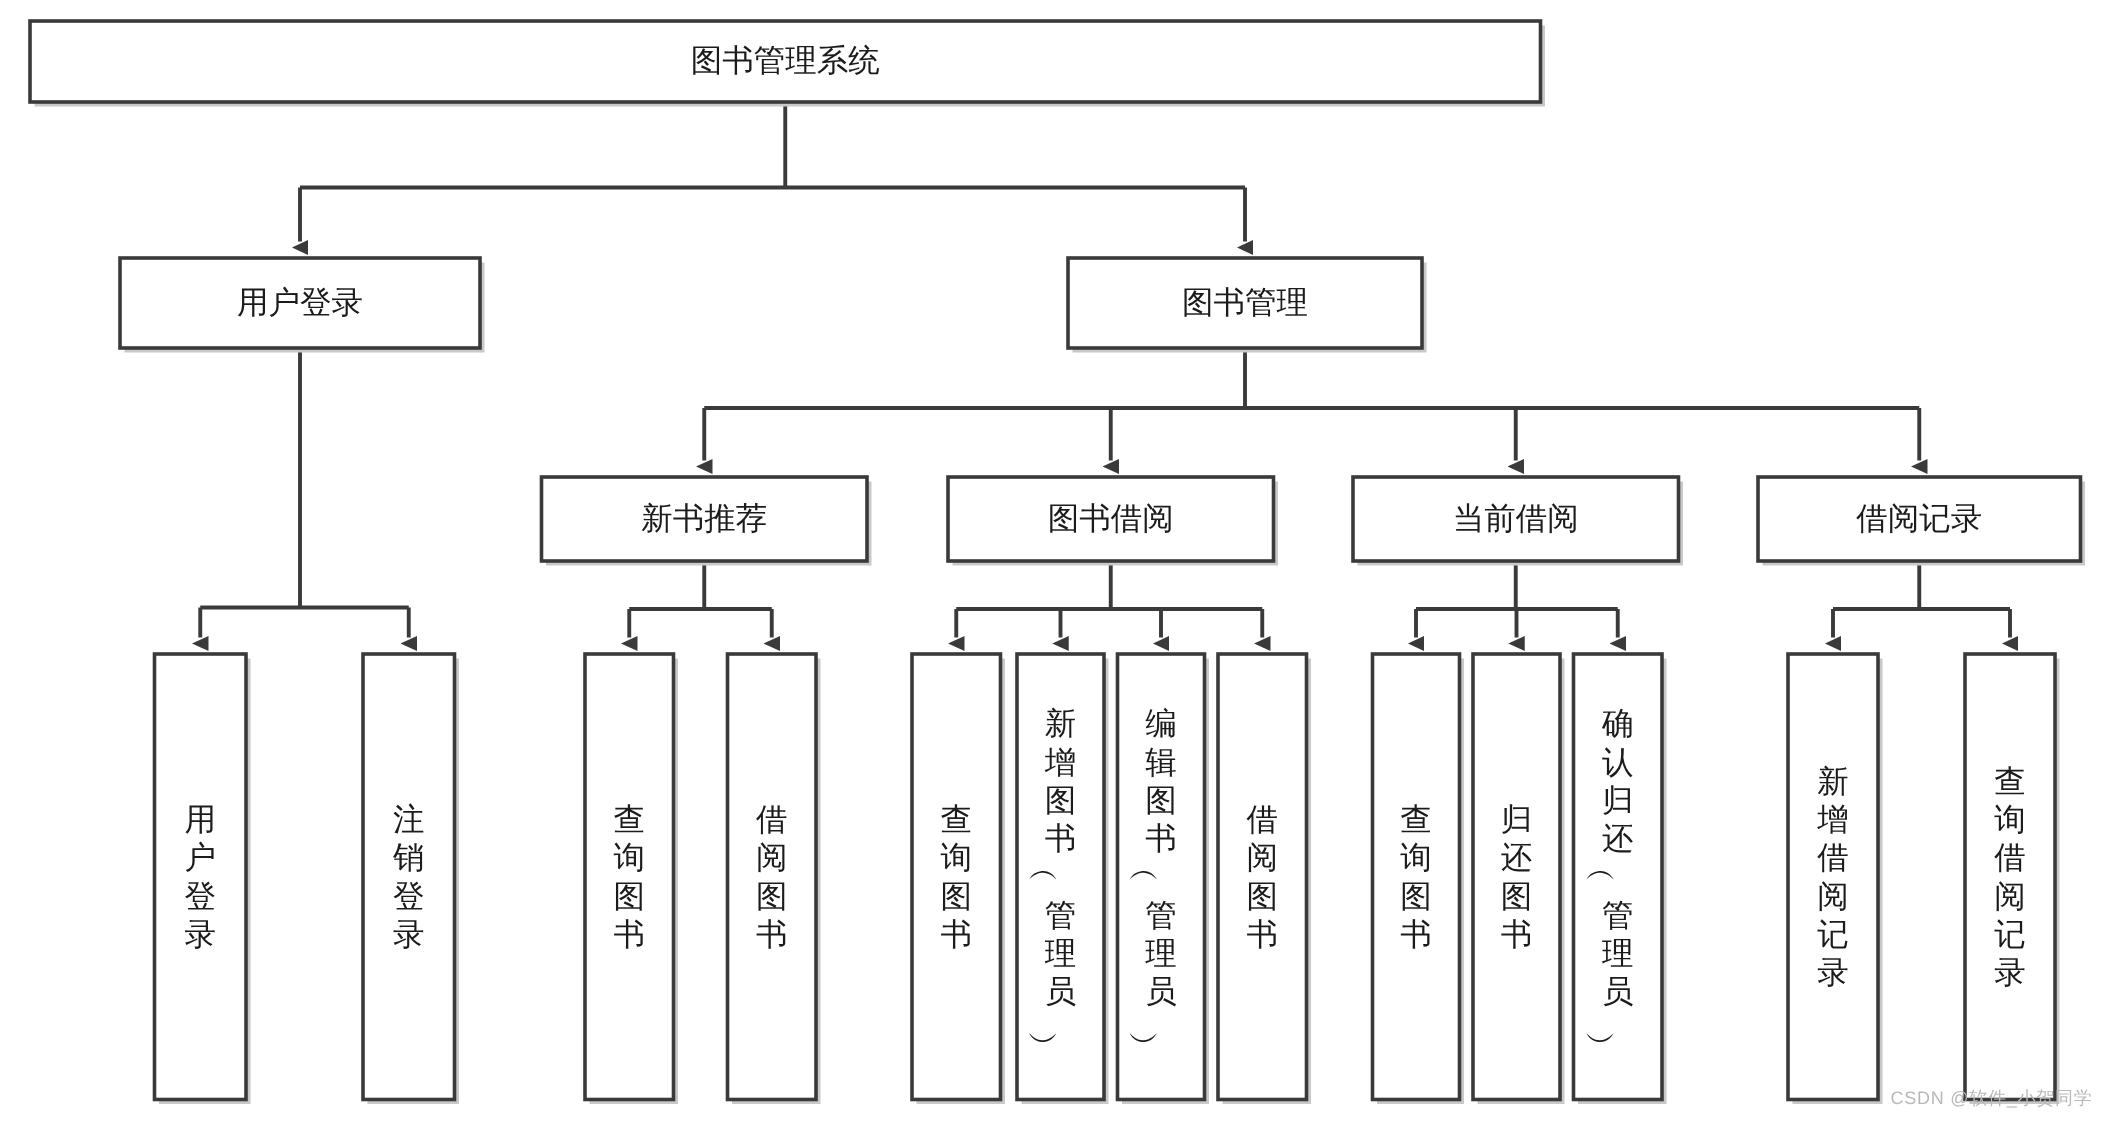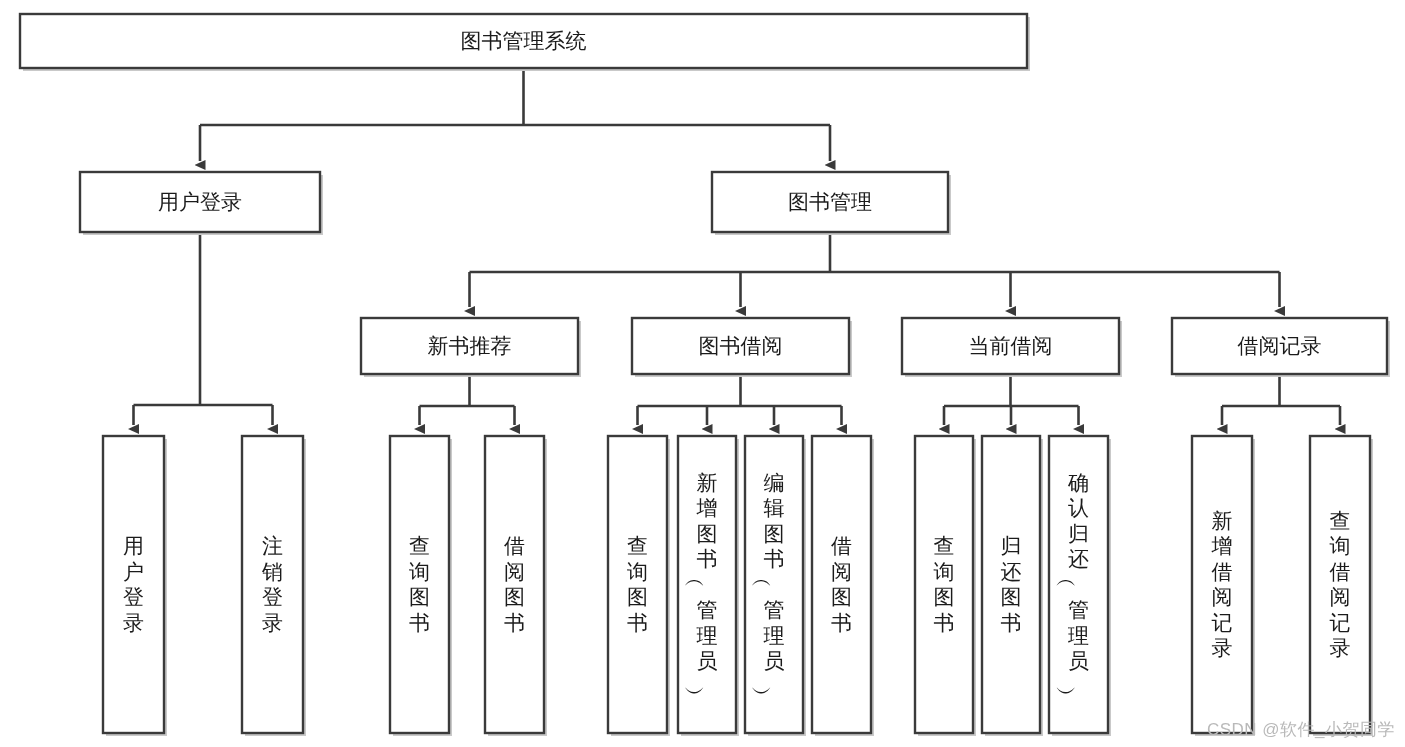--- a/index.html
+++ b/index.html
@@ -54,21 +54,21 @@
     font-family: "Liberation Sans", "DejaVu Sans", sans-serif;
     font-size: 21px;
     fill: #1b1b1b;
     text-anchor: middle;
   }
   .watermark {
     position: absolute;
     right: 10px;
     bottom: 6px;
     font-family: "Liberation Sans", "DejaVu Sans", sans-serif;
-    font-size: 17px;
+    font-size: 12px;
     color: #b9b9b9;
     white-space: nowrap;
     letter-spacing: 0.5px;
   }
 </style>
 </head>
 <body>
 
 <div id="diagram-root">
   <svg class="flow" viewBox="0 0 1405 747">

